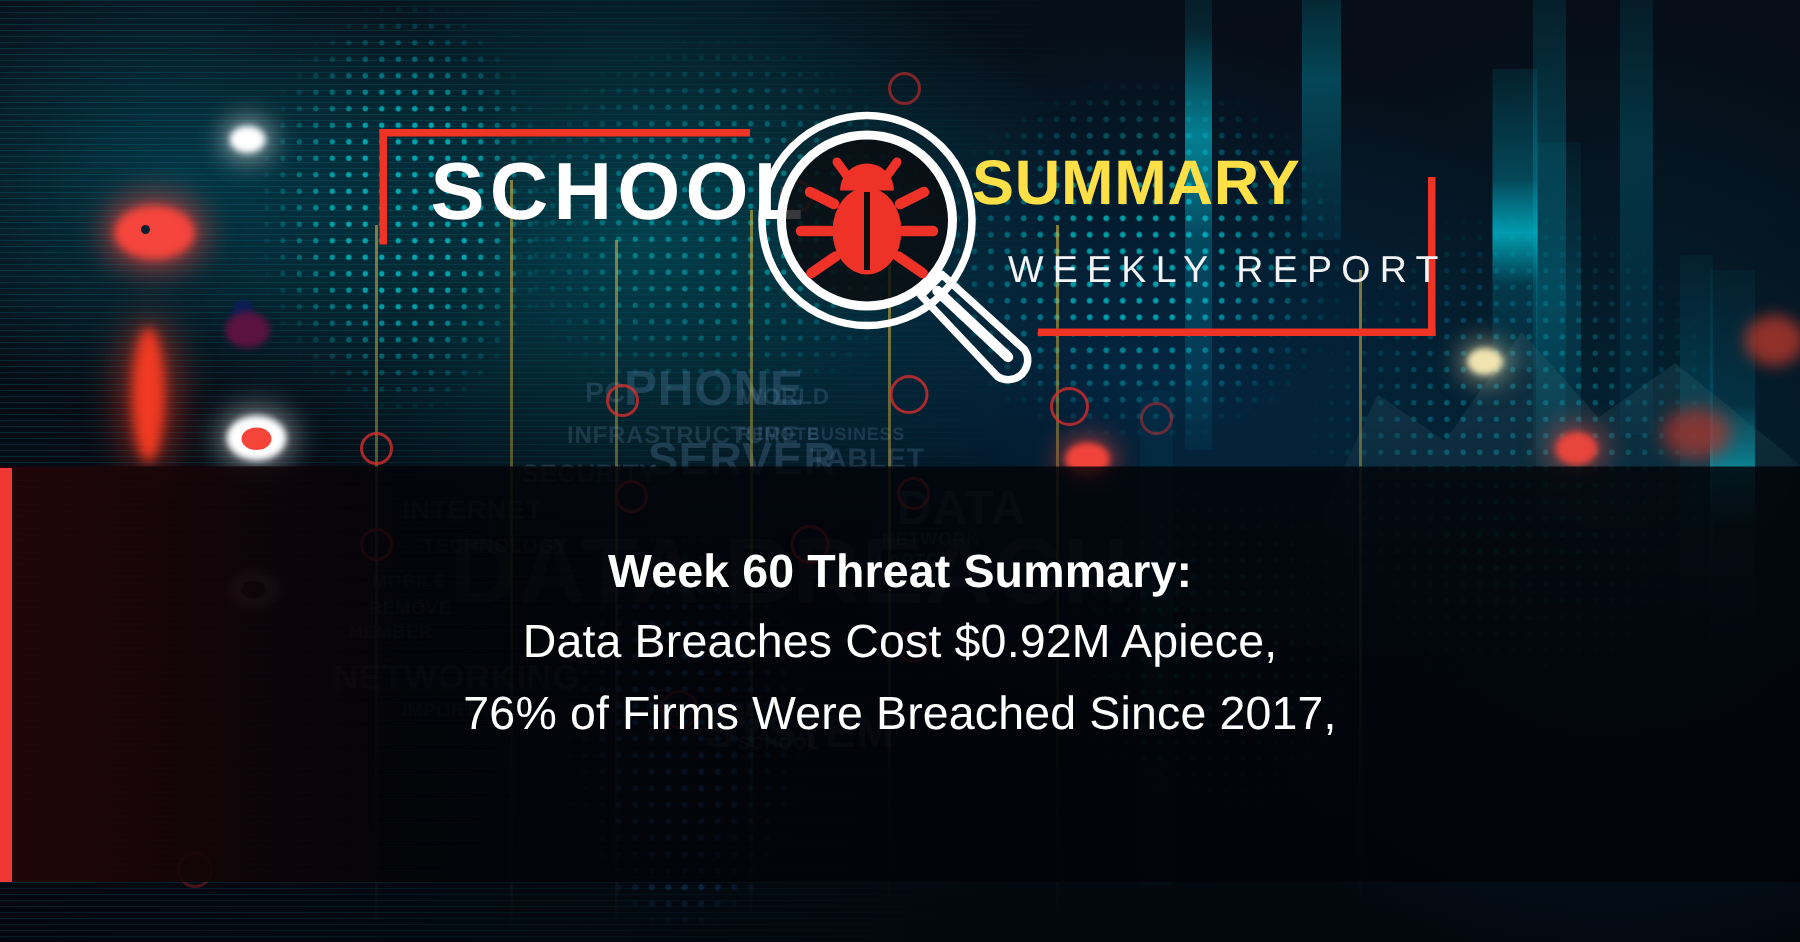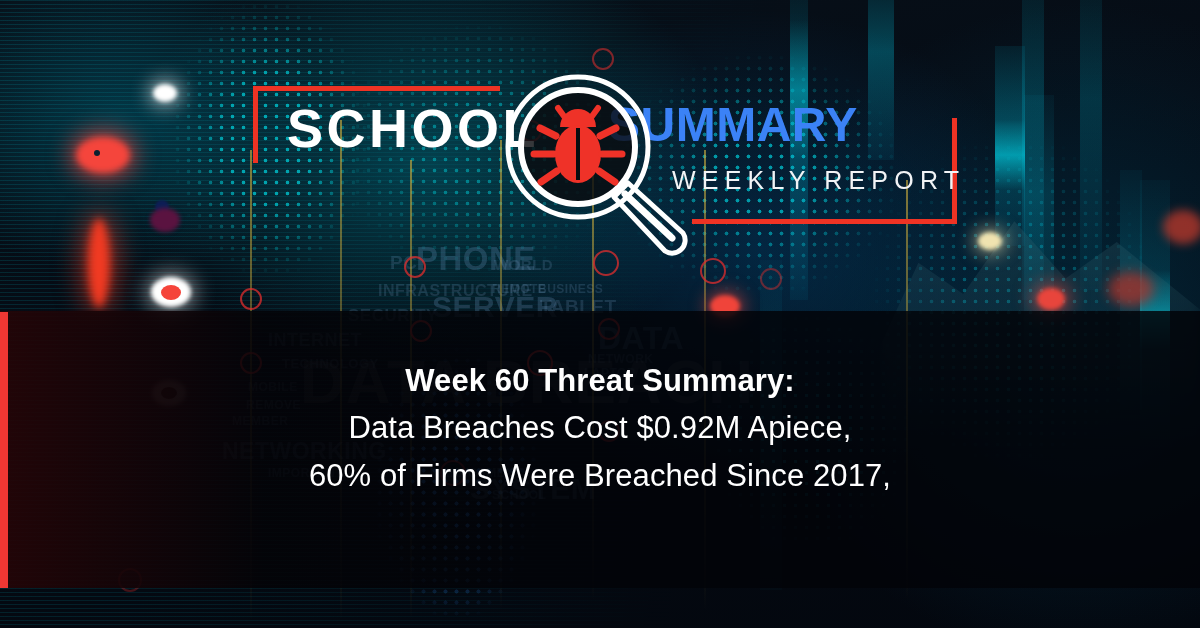--- a/index.html
+++ b/index.html
@@ -91,22 +91,22 @@
   }
 
   
   .bracket{position:absolute;background:#ef3324;}
   .word-threat{
     position:absolute;left:287px;top:101px;
     font-size:54px;font-weight:700;color:#ffffff;letter-spacing:3.5px;
     line-height:1;
   }
   .word-summary{
-    position:absolute;left:608px;top:101px;
-    font-size:48px;font-weight:700;color:#3b82f6;letter-spacing:.5px;
+    position:absolute;left:648px;top:101px;
+    font-size:42px;font-weight:700;color:#fde047;letter-spacing:.5px;
     line-height:1;
   }
   .weekly{
     position:absolute;left:672px;top:168px;
     font-size:25px;font-weight:300;color:#f2f4f6;letter-spacing:6.2px;
     line-height:1;
   }
 
   .mag{position:absolute;left:500px;top:72px;width:200px;height:190px;}
 
@@ -266,16 +266,16 @@
         <path d="M100 64 L116 56" stroke="#ef3228" stroke-width="7" stroke-linecap="round"></path>
         <path d="M102 82 L122 82" stroke="#ef3228" stroke-width="7" stroke-linecap="round"></path>
         <path d="M99 99 L115 110" stroke="#ef3228" stroke-width="7" stroke-linecap="round"></path>
       </g>
     </svg>
   </div>
 
   <div class="copy">
     <div class="l1">Week 60 Threat Summary:</div>
     <div class="ln">Data Breaches Cost $0.92M Apiece,</div>
-    <div class="ln">60% of Firms Were Breached Since 2017,</div>
+    <div class="ln">76% of Firms Were Breached Since 2017,</div>
   </div>
 
 </div>
 
 </body></html>

